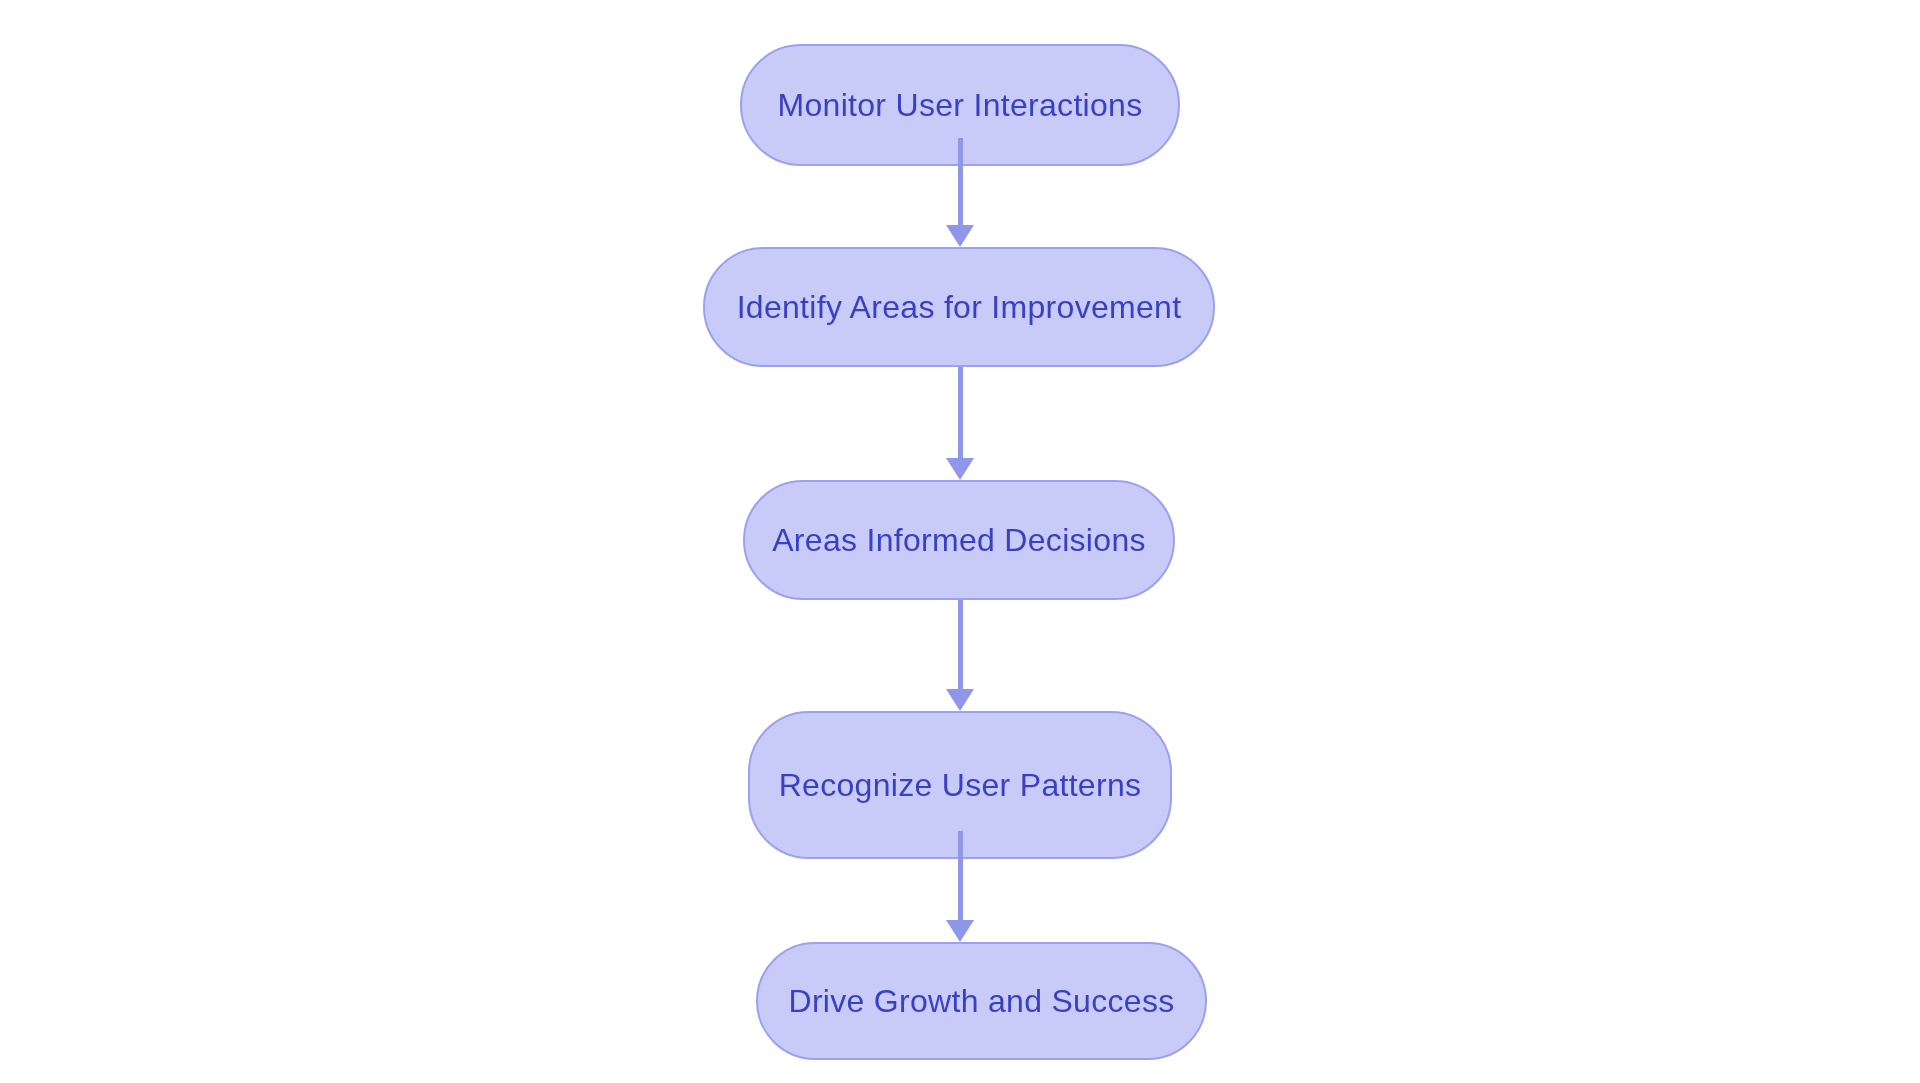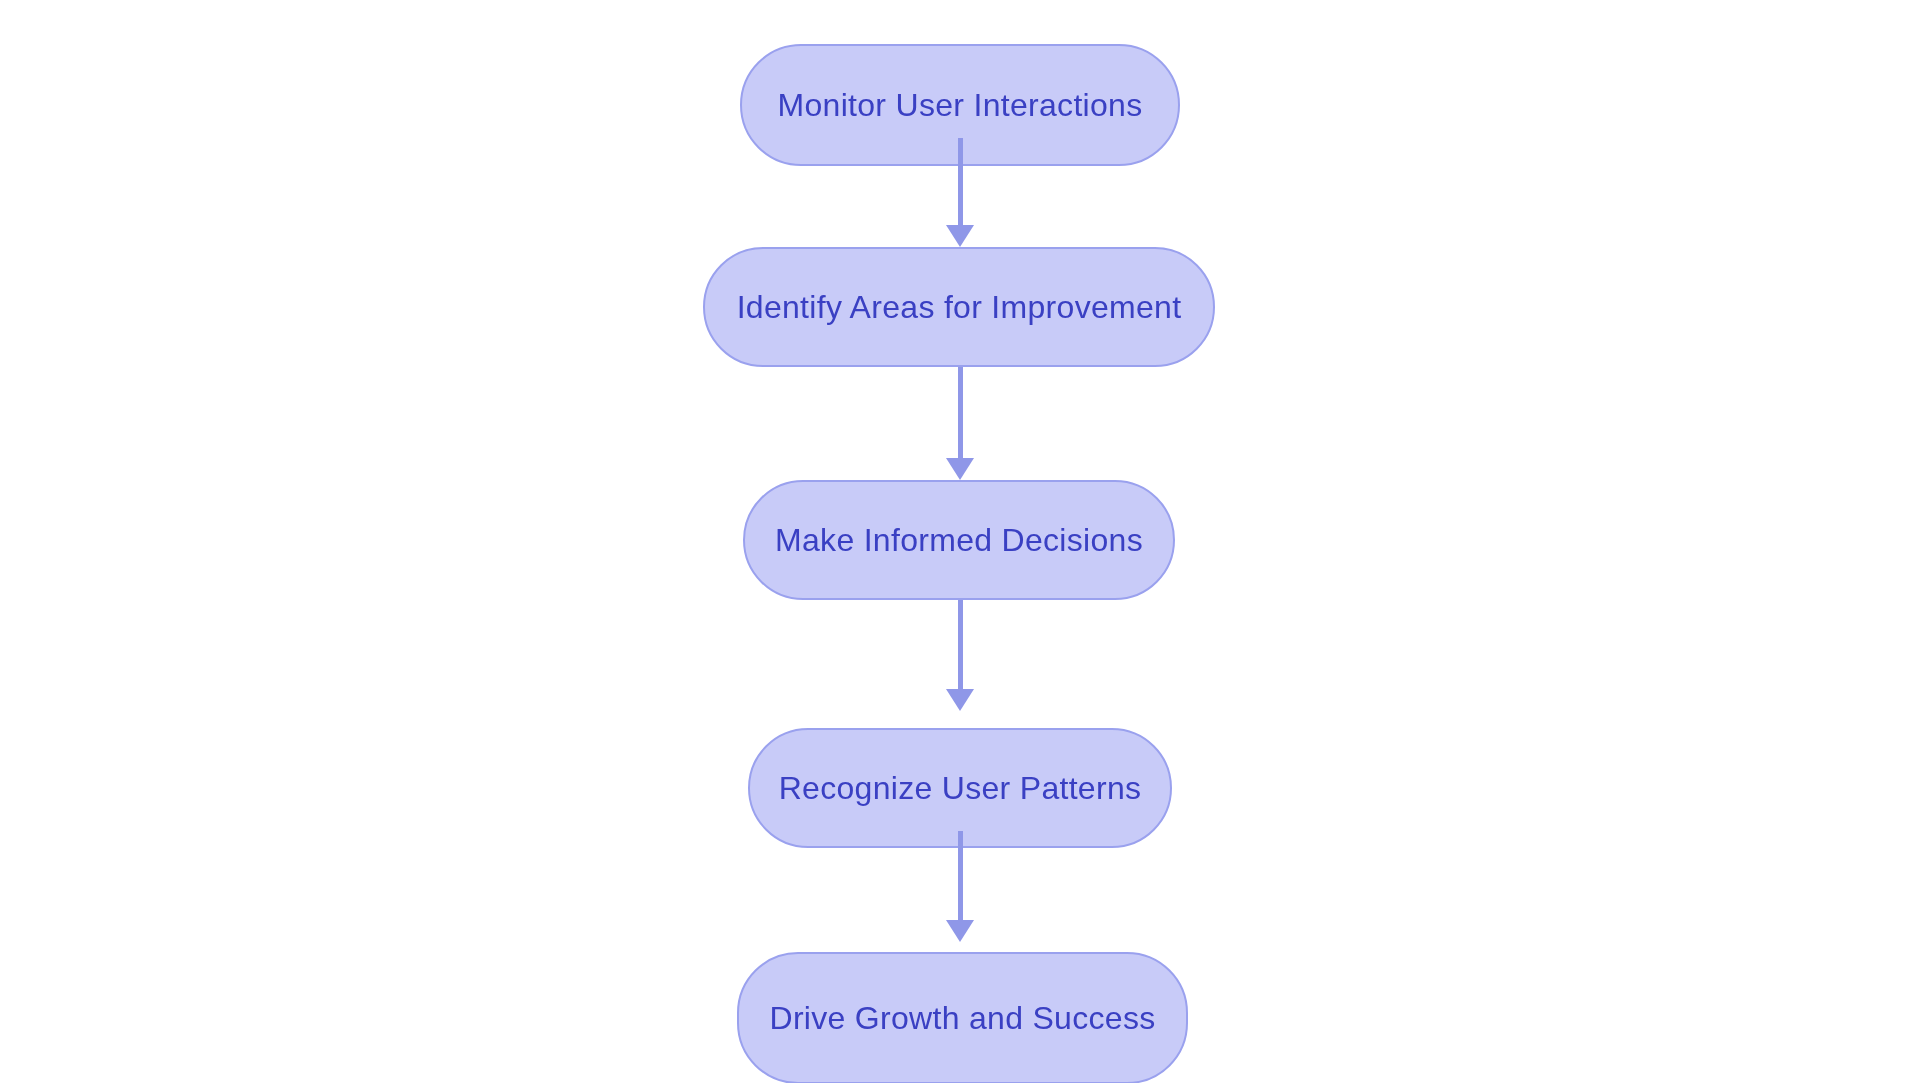--- a/index.html
+++ b/index.html
@@ -53,22 +53,22 @@
     width: 0;
     height: 0;
     border-left: 14px solid transparent;
     border-right: 14px solid transparent;
     border-top: 22px solid var(--arrow, #8f97e8);
   }
   
   .n1 { left: 740px; top: 16px;  width: 440px; height: 122px; margin-top: 28px; }
   .n2 { left: 703px; top: 247px; width: 512px; height: 120px; align-items: center; }
   .n3 { left: 743px; top: 480px; width: 432px; height: 120px; }
-  .n4 { left: 748px; top: 711px; width: 424px; height: 120px; margin-top: 17px; }
-  .n5 { left: 737px; top: 942px; width: 451px; height: 132px; margin-top: 10px; }
+  .n4 { left: 748px; top: 711px; width: 424px; height: 148px; }
+  .n5 { left: 756px; top: 942px; width: 451px; height: 118px; }
   
   .a1 { top: 138px; height: 109px; }
   .a2 { top: 367px; height: 113px; }
   .a3 { top: 600px; height: 111px; }
   .a4 { top: 831px; height: 111px; }
 </style>
 </head>
 <body style="--background: #ffffff; --node-fill: #c8cbf8; --node-border: #9aa1ee; --arrow: #8f97e8; --label-text: #3a40c3;">
 
 <div class="canvas">
@@ -85,21 +85,21 @@
   <div class="node n2">
     <span class="node-label">Identify Areas for Improvement</span>
   </div>
 
   <div class="arrow a2">
     <div class="arrow-line"></div>
     <div class="arrow-head"></div>
   </div>
 
   <div class="node n3">
-    <span class="node-label">Make Informed Decisions</span>
+    <span class="node-label">Areas Informed Decisions</span>
   </div>
 
   <div class="arrow a3">
     <div class="arrow-line"></div>
     <div class="arrow-head"></div>
   </div>
 
   <div class="node n4">
     <span class="node-label">Recognize User Patterns</span>
   </div>

